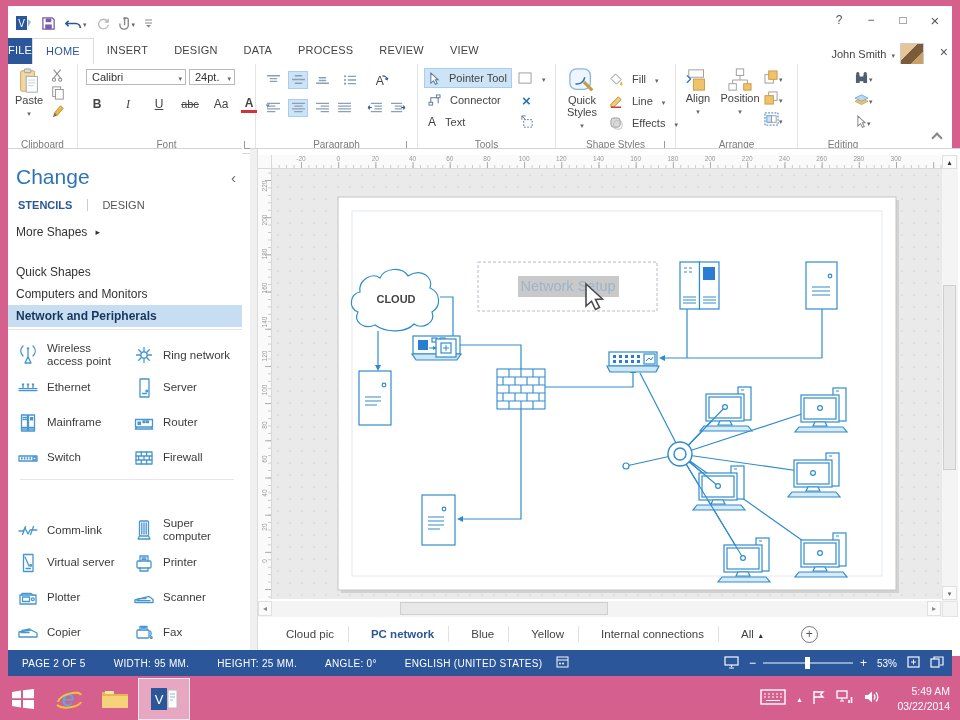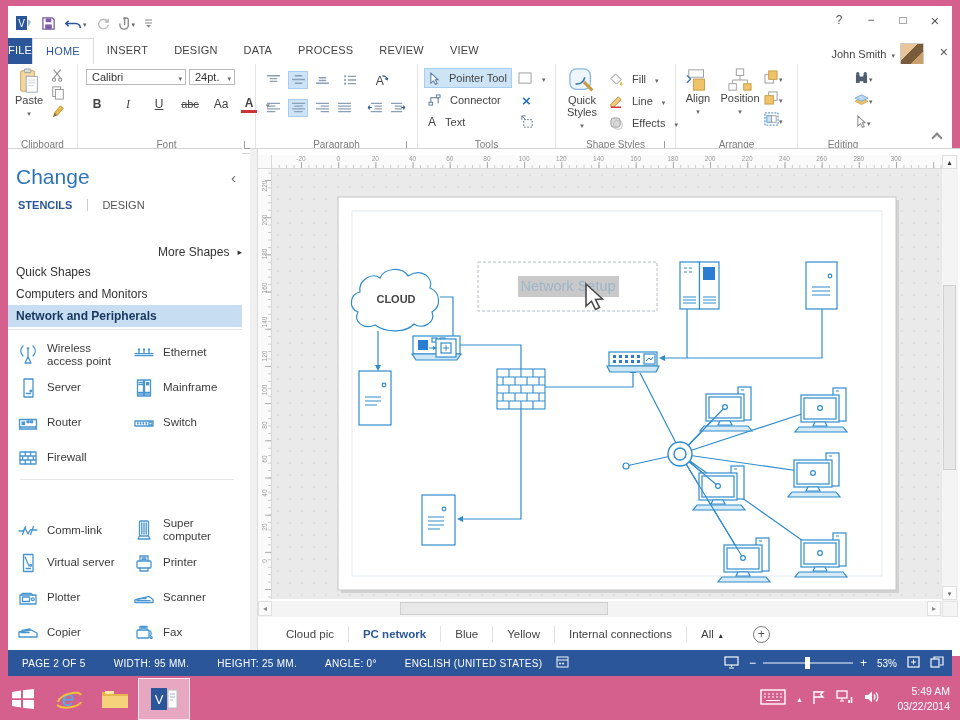--- a/index.html
+++ b/index.html
@@ -80,21 +80,21 @@
   #canvas { left:22px; top:20px; width:670px; height:430px; background:#eaeaea;
     background-image:radial-gradient(#dedede 1px, transparent 1px); background-size:12px 12px; }
   .sb { background:#f4f4f4; }
   .sbtnbox { position:absolute; background:#fbfbfb; border:1px solid #e0e0e0; color:#8a8a8a; font-size:8px; display:flex; align-items:center; justify-content:center; }
   .sthumb { position:absolute; background:#e8e8e8; border:1px solid #cfcfcf; }
   #vscroll { left:692px; top:6px; width:16px; height:446px; }
   #hscroll { left:8px; top:452px; width:684px; height:16px; }
   #scorner { left:692px; top:452px; width:16px; height:16px; background:#f4f4f4; border:1px solid #e4e4e4; }
 
   
-  #pagetabs { left:8px; top:470px; width:700px; height:30px; background:#fff; display:flex; align-items:center; gap:0; font-size:11.5px; color:#444; padding-left:14px; }
+  #pagetabs { left:8px; top:470px; width:700px; height:30px; background:#fff; display:flex; align-items:center; gap:8px; font-size:11.5px; color:#444; padding-left:14px; }
   .ptab { padding:0 14px; border-right:1px solid #e0e0e0; height:16px; display:flex; align-items:center; gap:5px; }
   .ptab.active { color:#2b579a; font-weight:bold; }
   #addpage { margin-left:16px; width:17px; height:17px; border:1px solid #777; border-radius:50%; display:flex; align-items:center; justify-content:center; font-size:12px; color:#555; }
 
   
   #statusbar { left:0; top:644px; width:944px; height:26px; background:#2b579a; color:#fff; font-size:10px; display:flex; align-items:center; }
   .stseg { padding:0 14px; letter-spacing:.3px; }
   #st-right { margin-left:auto; display:flex; align-items:center; gap:10px; padding-right:8px; }
   #zoomslider { display:flex; align-items:center; gap:7px; }
   #ztrack { width:90px; height:2px; background:#8fa7cc; position:relative; }
@@ -464,21 +464,21 @@
       </div>
   </div>
 
   <div id="shapes-panel" class="abs">
     <div id="shapes-title" class="abs">Change</div>
     <span id="panel-collapse" class="abs g-chevL"></span>
     <div id="stencil-tabs" class="abs">
       <span id="tab-stencils">STENCILS</span>
       <span id="tab-search">DESIGN</span>
     </div>
-    <div class="navrow" style="top:92px;justify-content:flex-end;">
+    <div class="navrow" style="top:72px;">
       <span>More Shapes</span>
       <span class="g-right" style="font-size:9px;color:#333;"></span>
     </div>
     <div class="navrow" style="top:112px;">
         <span>Quick Shapes</span>
       </div>
     <div class="navrow" style="top:134px;">
         <span>Computers and Monitors</span>
       </div>
     <div class="navrow active" style="top:156px;">
@@ -489,20 +489,29 @@
     <div id="stencil-grid" class="abs">
       <div class="scell tall">
           <span class="si">
             <svg width="24" height="24" viewBox="0 0 24 24">
               <path d="M7 3C4 6 4 10 7 13M17 3c3 3 3 7 0 10"></path>
               <circle cx="12" cy="5.5" r="1.2" class="f"></circle>
               <path d="M12 7v7M9 20l3-6.5 3 6.5z"></path>
             </svg>
           </span>
           <span class="lbl">Wireless access point</span>
+        </div>
+      <div class="scell tall">
+          <span class="si">
+            <svg width="24" height="24" viewBox="0 0 24 24">
+              <circle cx="12" cy="12" r="3.2"></circle>
+              <path d="M12 8.8V4.5M12 15.2v4.3M8.8 12H4.5M15.2 12h4.3M9.7 9.7L6.7 6.7M14.3 14.3l3 3M14.3 9.7l3-3M9.7 14.3l-3 3"></path>
+            </svg>
+          </span>
+          <span class="lbl">Ring network</span>
         </div>
       <div class="scell">
           <span class="si">
             <svg width="24" height="24" viewBox="0 0 24 24">
               <path d="M3 12.6h18M3 14.6h18"></path>
               <path d="M7 12.6V9.6M12 12.6V9.6M17 12.6V9.6"></path>
               <path class="f" d="M5.9 7.6h2.2v2H5.9zM10.9 7.6h2.2v2h-2.2zM15.9 7.6h2.2v2h-2.2z"></path>
             </svg>
           </span>
           <span class="lbl">Ethernet</span>

